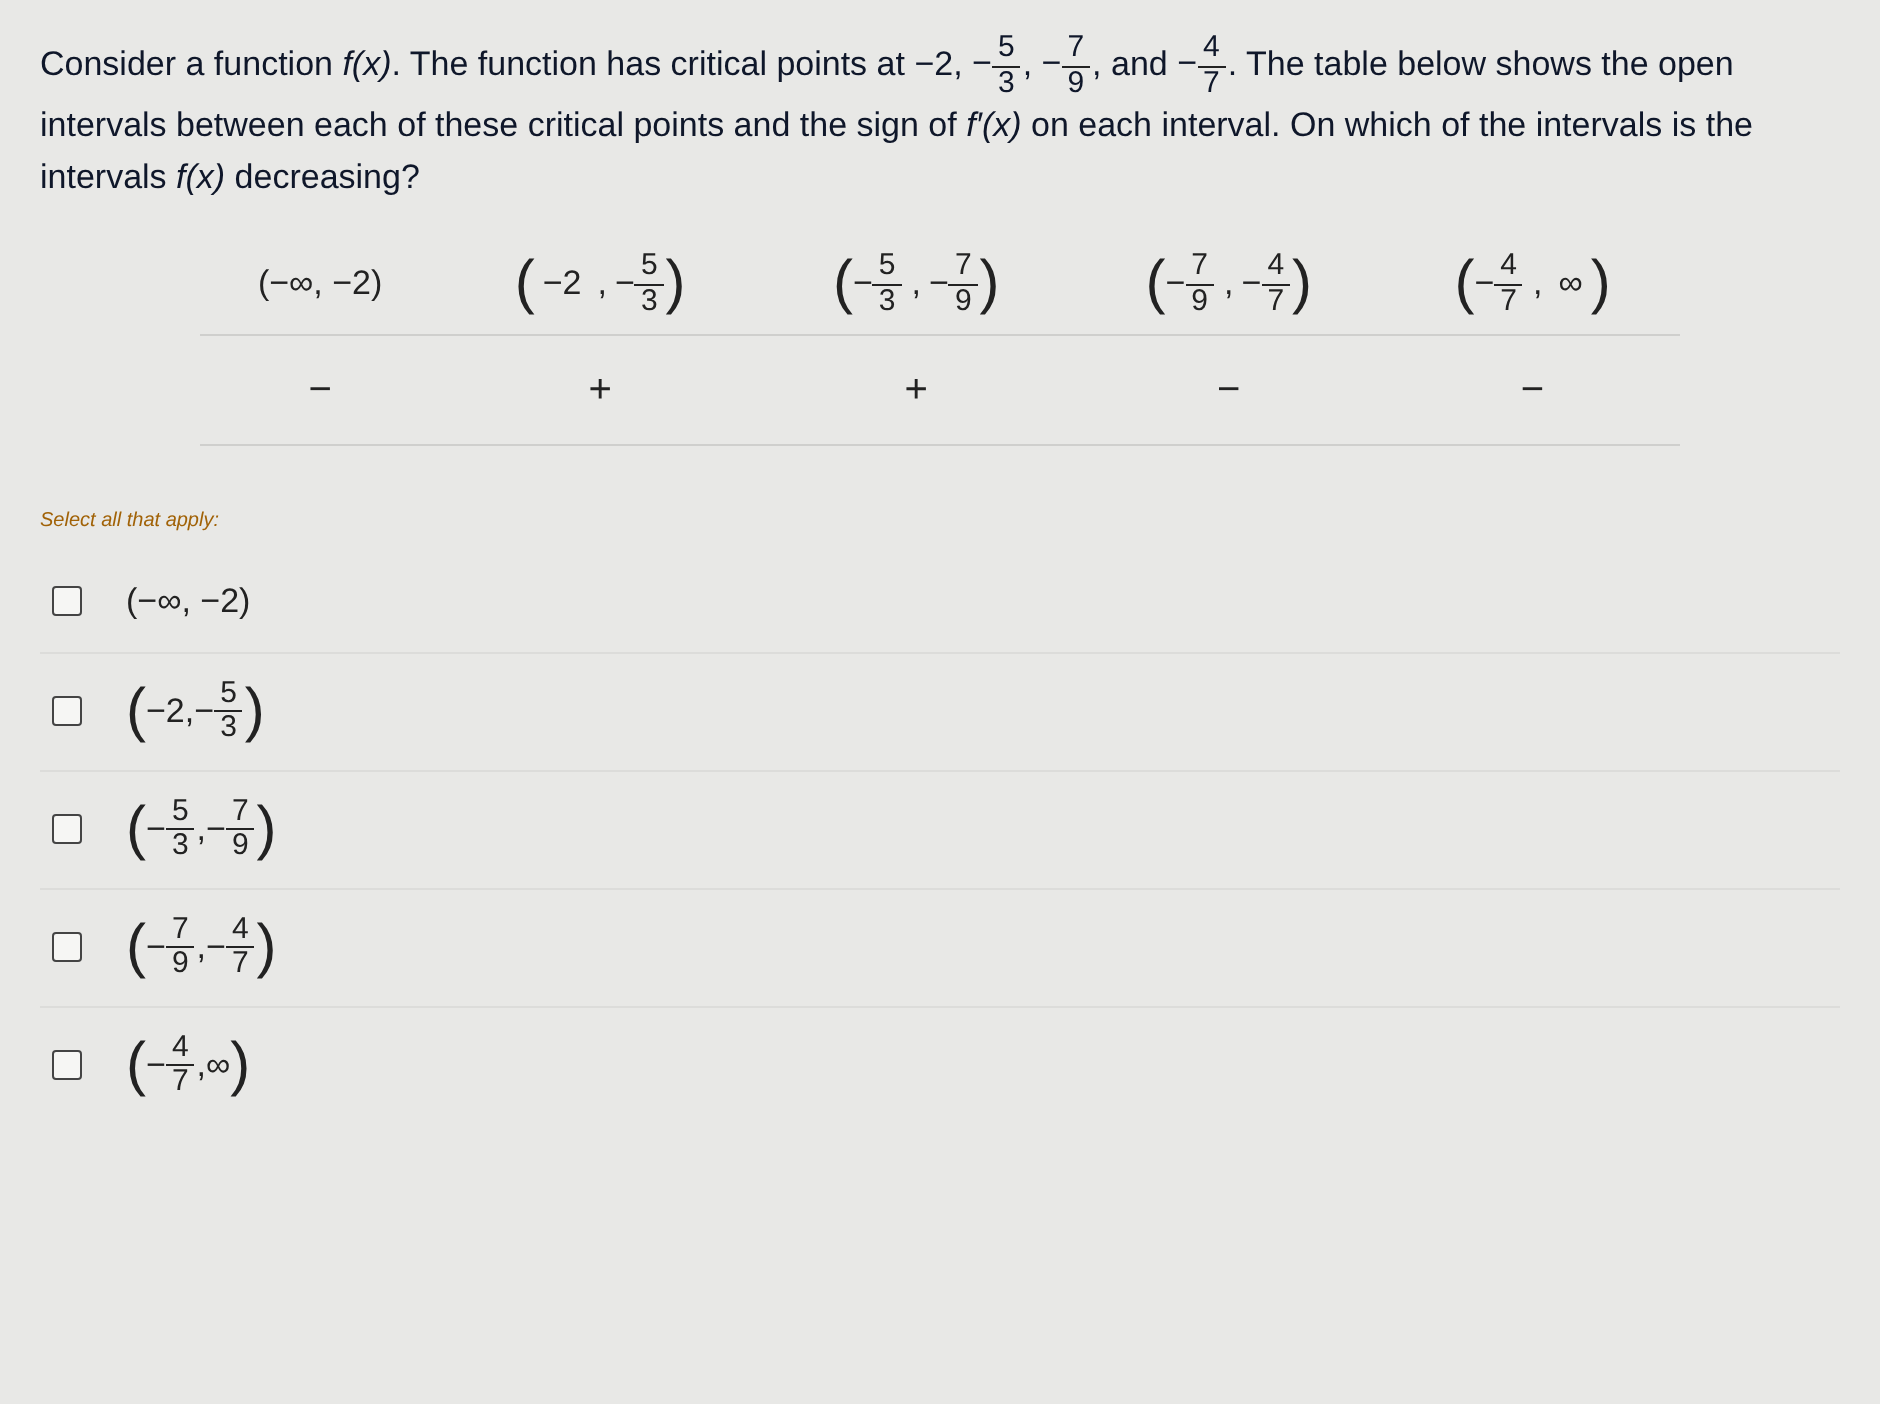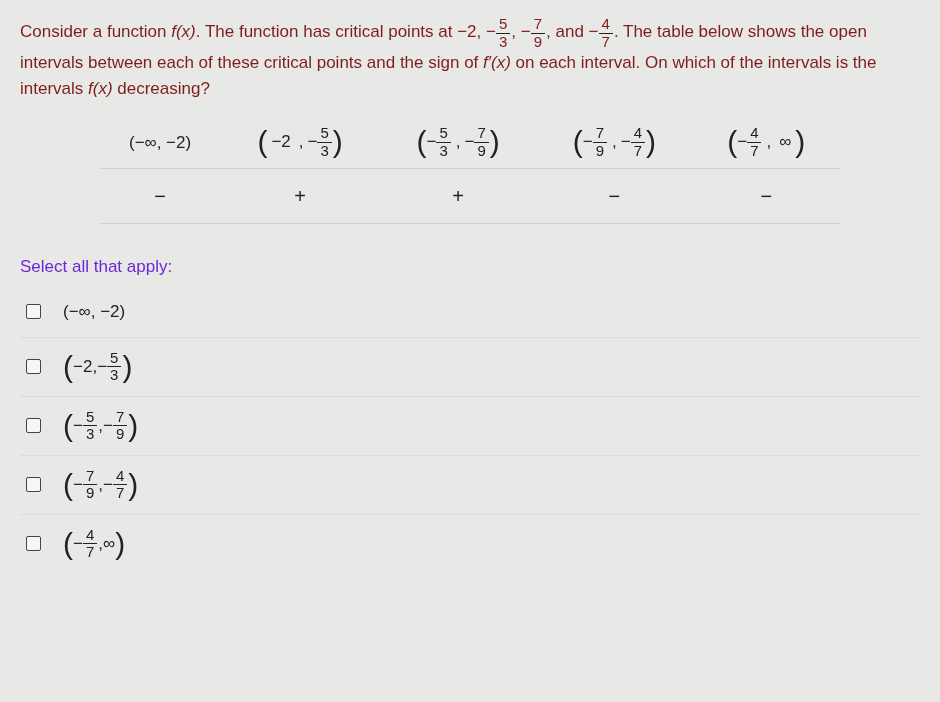--- a/index.html
+++ b/index.html
@@ -8,21 +8,21 @@
     padding: 16px 20px;
     background: #e8e8e6;
     font-family: Arial, Helvetica, sans-serif;
     color: #222;
     width: 940px;
     height: 702px;
     line-height: 1.5;
   }
   .question {
     font-size: 17px;
-    color: #7f1d1d;
+    color: #0f172a;
     margin-bottom: 14px;
   }
   .frac {
     display: inline-block;
     vertical-align: middle;
     text-align: center;
     margin: 0 1px;
     font-size: 15px;
     line-height: 1.1;
   }
@@ -59,23 +59,24 @@
     padding: 12px 4px;
   }
   .big-paren {
     font-size: 30px;
     line-height: 0;
     vertical-align: -4px;
   }
   .int-expr { display: inline-flex; align-items: center; }
   .int-expr .mid { margin: 0 4px; font-size: 17px; }
   .select-label {
-    font-size: 17px;
-    color: #6d28d9;
+    font-size: 10px;
+    color: #a16207;
     margin-bottom: 8px;
+    font-style: italic;
   }
   .opts { width: 100%; }
   .opt-row {
     display: flex;
     align-items: center;
     border-bottom: 1px solid #dcdcda;
     padding: 12px 6px;
     font-size: 17px;
   }
   .opt-row:last-child { border-bottom: none; }

